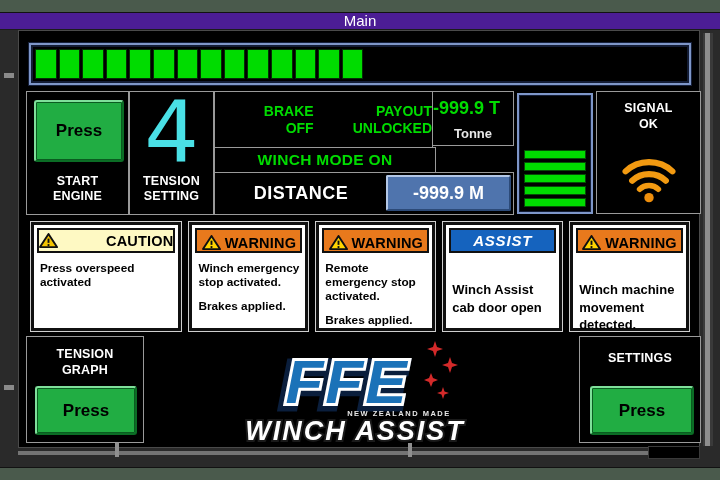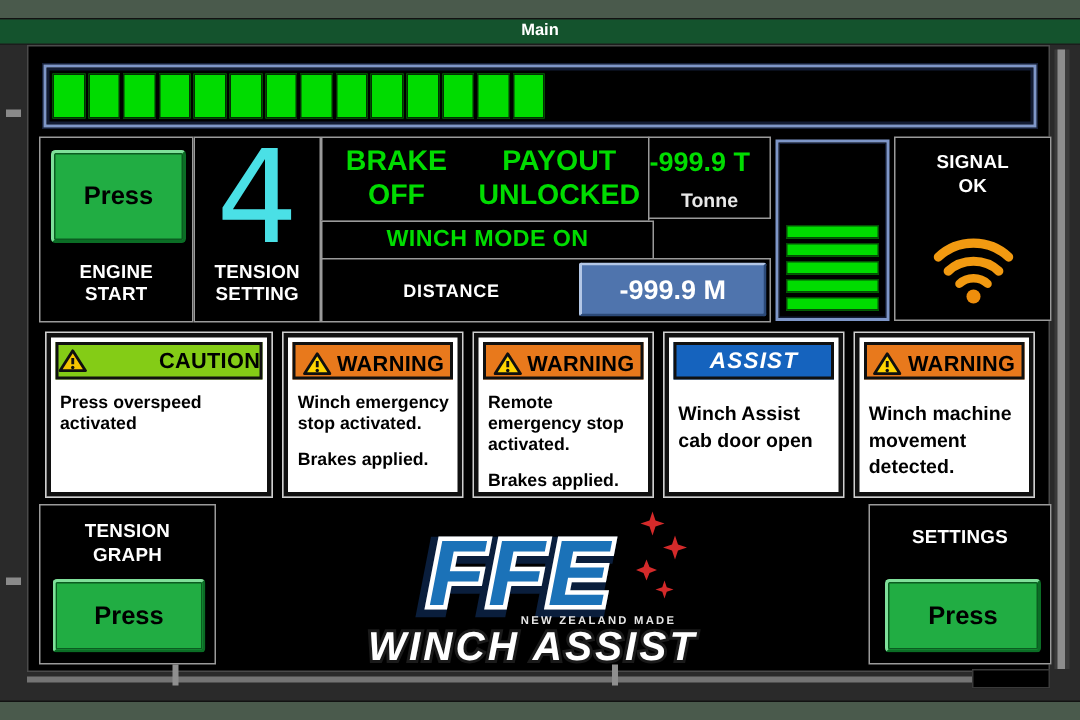--- a/index.html
+++ b/index.html
@@ -10,22 +10,22 @@
     -webkit-font-smoothing:antialiased;
   }
   
   .chrome{
     position:absolute;left:0;top:12px;width:720px;height:456px;
     background:#2a2a2a;border-top:1px solid #121212;border-bottom:1px solid #121212;
     box-sizing:border-box;
   }
   .titlebar{
     position:absolute;left:0;top:0;width:100%;height:16px;
-    color:#fff;font-size:11px;line-height:15px;text-align:center;
-    border-bottom:1px solid #1c1c1c;background:#14532d;font-weight:bold;
+    color:#fff;font-size:15px;line-height:15px;text-align:center;
+    border-bottom:1px solid #1c1c1c;background:#4c1d95;
   }
   .content{
     position:absolute;left:18px;top:17px;width:682px;height:418px;
     background:#000;border:1px solid #4a4a4a;box-sizing:border-box;
   }
   .vtick{position:absolute;width:10px;height:5px;background:#8a8a8a;}
   .rscroll-track{position:absolute;left:703px;top:20px;width:10px;height:413px;background:#3a3a3a;}
   .rscroll-bar{position:absolute;left:2px;top:0;width:5px;height:100%;background:#8d8d8d;}
   .hscroll-track{position:absolute;left:18px;top:438px;width:682px;height:4px;background:#747474;}
   .hscroll-tick{position:absolute;top:430px;width:4px;height:14px;background:#8f8f8f;}
@@ -56,29 +56,29 @@
 
   
   .tension-value{
     position:absolute;top:-10px;left:0;width:100%;text-align:center;
     font-family:"DejaVu Sans",sans-serif;font-size:86px;font-weight:400;color:#4ae0e6;
   }
 
   
   .cell{position:absolute;background:#000;border:1px solid #9a9a9a;box-sizing:border-box;}
   .green-2line{
-    color:#00dc00;font-weight:bold;font-size:19px;line-height:1.18;text-align:center;
+    color:#00dc00;font-weight:bold;font-size:14px;line-height:1.18;text-align:right;
   }
   .load-value{color:#00dc00;font-weight:bold;font-size:18px;text-align:left;margin-top:6px;}
   .load-unit{color:#e8e8e8;font-weight:bold;font-size:13px;text-align:center;margin-top:7px;}
   .winch-mode{color:#00dc00;font-weight:bold;font-size:15.5px;text-align:center;line-height:23px;letter-spacing:.3px;}
   .distance-label{
     position:absolute;left:0;top:0;width:172px;height:100%;
     display:flex;align-items:center;justify-content:center;
-    color:#fff;font-weight:bold;font-size:12px;letter-spacing:.5px;
+    color:#fff;font-weight:bold;font-size:18px;letter-spacing:.5px;
   }
   .distance-btn{
     position:absolute;right:2px;top:2px;width:125px;height:36px;
     background:#4f74ad;border:2px solid;border-color:#b3c7e6 #2c4a78 #2c4a78 #b3c7e6;
     border-radius:2px;box-sizing:border-box;
     display:flex;align-items:center;justify-content:center;
     color:#fff;font-weight:bold;font-size:18px;cursor:pointer;
   }
 
   
@@ -94,26 +94,26 @@
   .alerts{position:absolute;left:12px;top:191px;width:658px;height:109px;display:flex;gap:8px;}
   .alert-card{
     flex:1;background:#fff;border:3px solid #101010;outline:1px solid #cfcfcf;
     padding:3px;box-sizing:border-box;
   }
   .alert-header{
     height:25px;border:2px solid #101010;box-sizing:border-box;
     display:flex;align-items:center;justify-content:center;gap:4px;
     font-weight:bold;font-size:14.5px;color:#000;letter-spacing:.2px;
   }
-  .alert-header.caution{background:#84cc16;gap:48px;}
+  .alert-header.caution{background:#fef9c3;gap:48px;}
   .alert-header.warning{background:#e8791c;align-items:flex-end;}
   .alert-header.notice{background:#1563be;color:#fff;font-style:italic;font-size:15px;letter-spacing:.8px;}
   .alert-body{padding:8px 3px 0 3px;font-weight:bold;font-size:11.8px;line-height:1.2;color:#000;}
   .alert-body p{margin:0 0 10px 0;}
-  .alert-body.big{font-size:13px;padding-top:14px;line-height:1.35;}
+  .alert-body.big{font-size:13px;padding-top:28px;line-height:1.35;}
   .tri-icon{display:block;}
 
   
   .logo-wrap{position:absolute;left:50%;top:306px;transform:translateX(-50%);width:260px;height:110px;}
 
   
   [data-interactable]{outline-offset:0;}
 </style>
 </head>
 <body>
@@ -138,22 +138,22 @@
           <div class="gauge-seg" data-interactable="false"></div>
           <div class="gauge-seg" data-interactable="false"></div>
           <div class="gauge-seg" data-interactable="false"></div>
           <div class="gauge-seg" data-interactable="false"></div>
         </div>
     </div>
 
     <div class="panel" style="left:7px;top:60px;width:103px;height:124px;" data-interactable="false">
       <div class="press-btn" style="left:7px;top:8px;width:86px;height:58px;" data-interactable="true">Press</div>
       <div class="panel-label" style="bottom:9px;" data-interactable="false">
+        <div data-interactable="false">START</div>
         <div data-interactable="false">ENGINE</div>
-        <div data-interactable="false">START</div>
       </div>
     </div>
 
     <div class="panel" style="left:110px;top:60px;width:85px;height:124px;" data-interactable="false">
       <div class="tension-value" data-interactable="false">4</div>
       <div class="panel-label" style="bottom:9px;" data-interactable="false">
         <div data-interactable="false">TENSION</div>
         <div data-interactable="false">SETTING</div>
       </div>
     </div>

